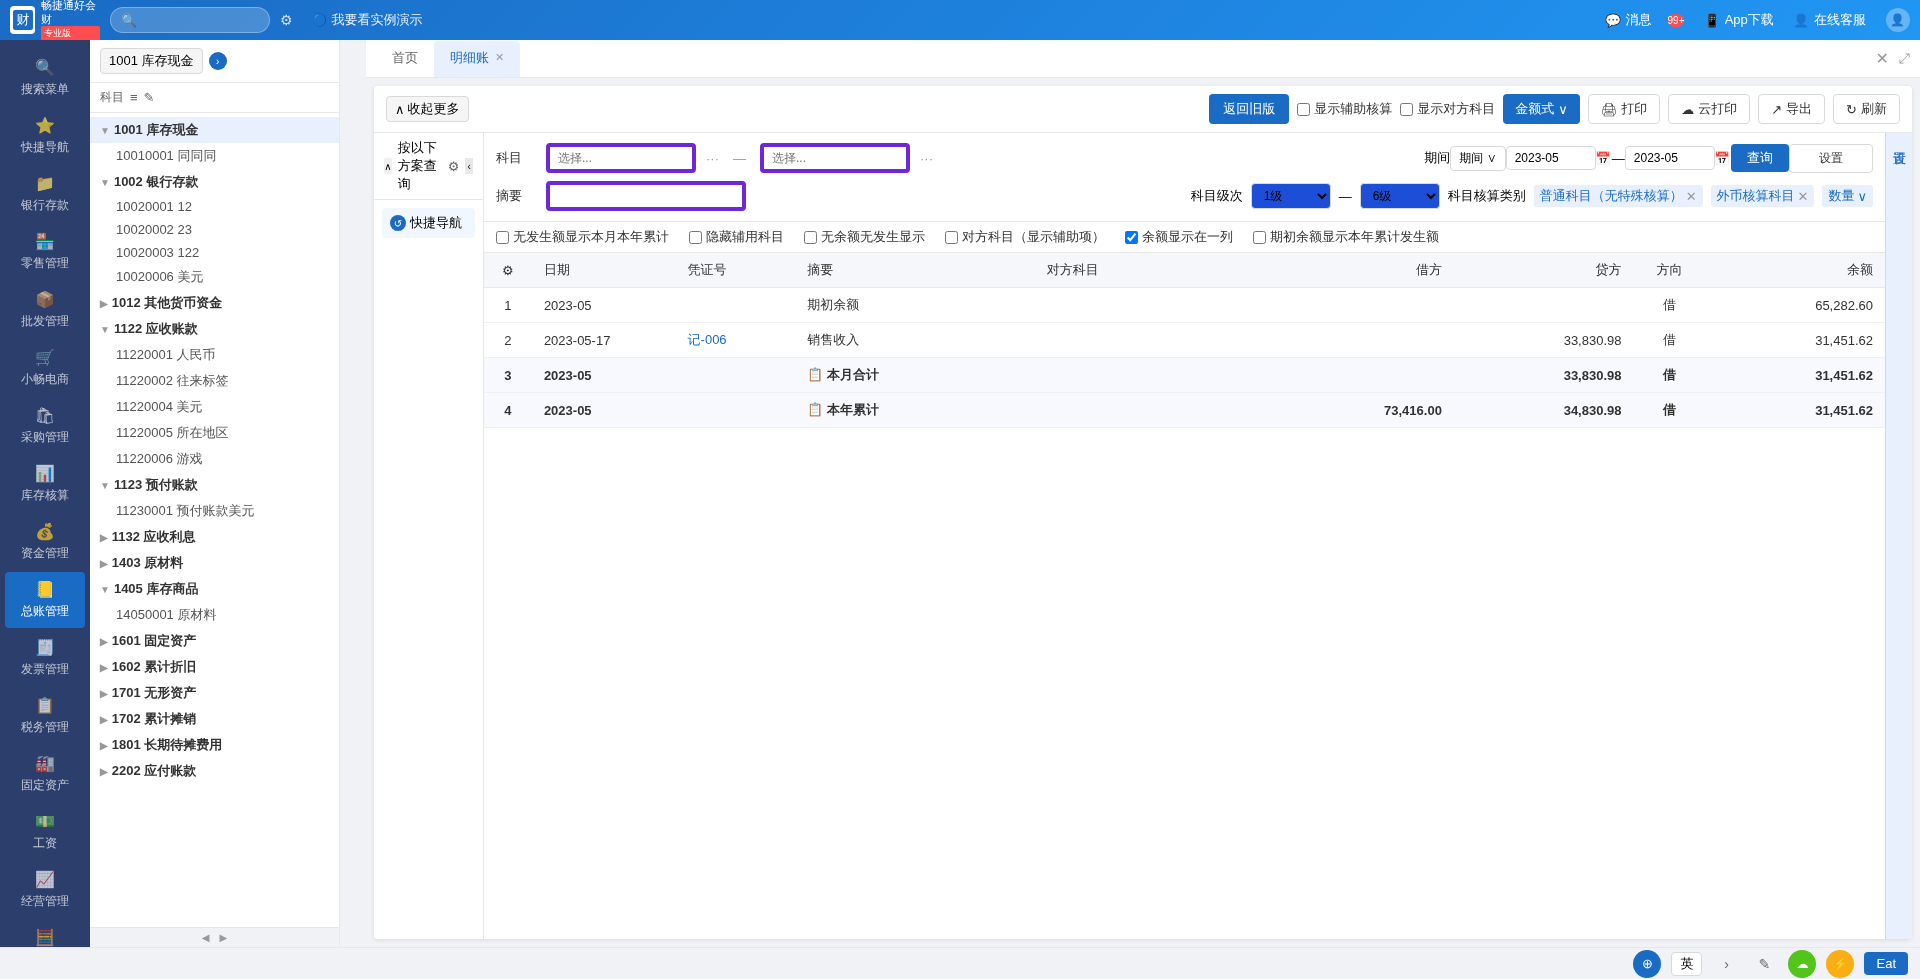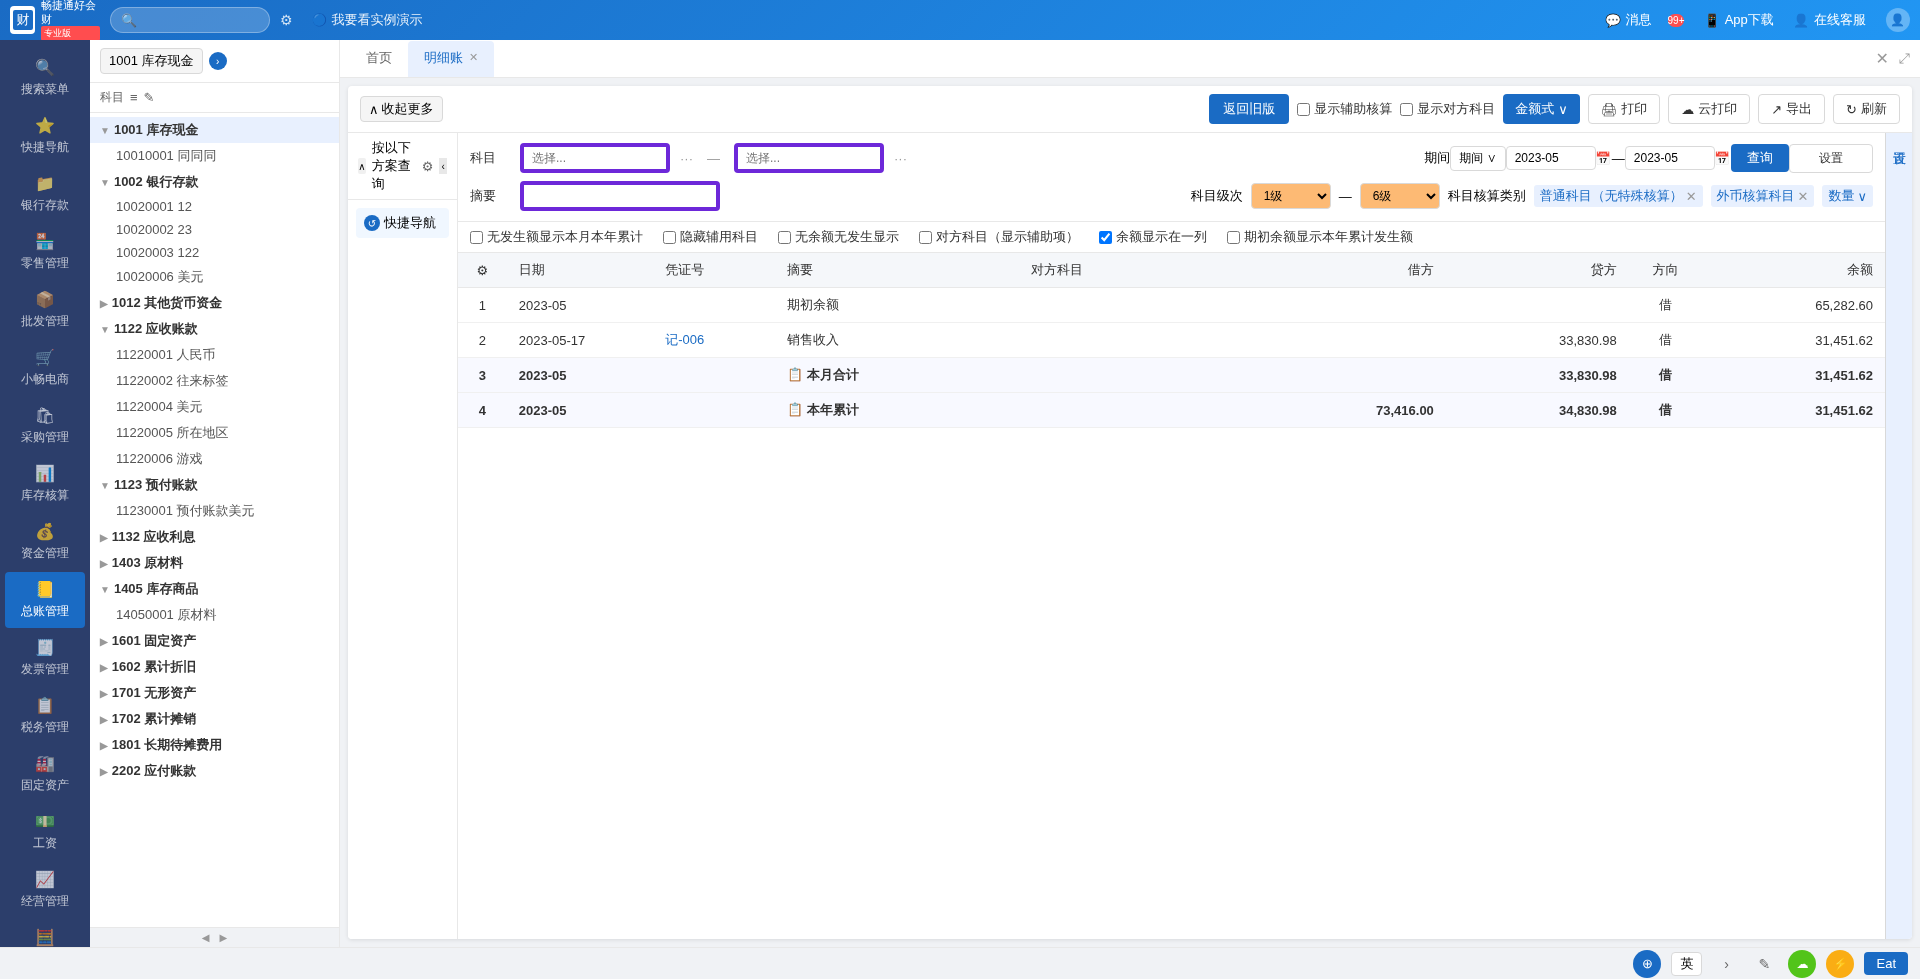--- a/index.html
+++ b/index.html
@@ -185,20 +185,21 @@
       justify-content: center;
     }
 
     
     .content-area {
       flex: 1;
       display: flex;
       flex-direction: column;
       overflow: hidden;
       background: #f0f2f5;
+      margin-left: 26px;
     }
 
     
     .tab-bar {
       background: #fff;
       display: flex;
       align-items: center;
       border-bottom: 1px solid #e8e8e8;
       padding: 0 10px;
       height: 38px;
@@ -309,21 +310,21 @@
       color: #333;
       outline: none;
       width: 200px;
     }
     .filter-separator { color: #999; margin: 0 4px; }
     .filter-select {
       border: 1px solid #d9d9d9;
       border-radius: 4px;
       padding: 4px 8px;
       font-size: 12px;
-      background: #fdba74;
+      background: #1d4ed8;
       outline: none;
       cursor: pointer;
       min-width: 80px;
     }
     .filter-tag {
       background: #e8f0fe;
       color: #1a6bc4;
       border-radius: 3px;
       padding: 2px 6px;
       font-size: 11px;

